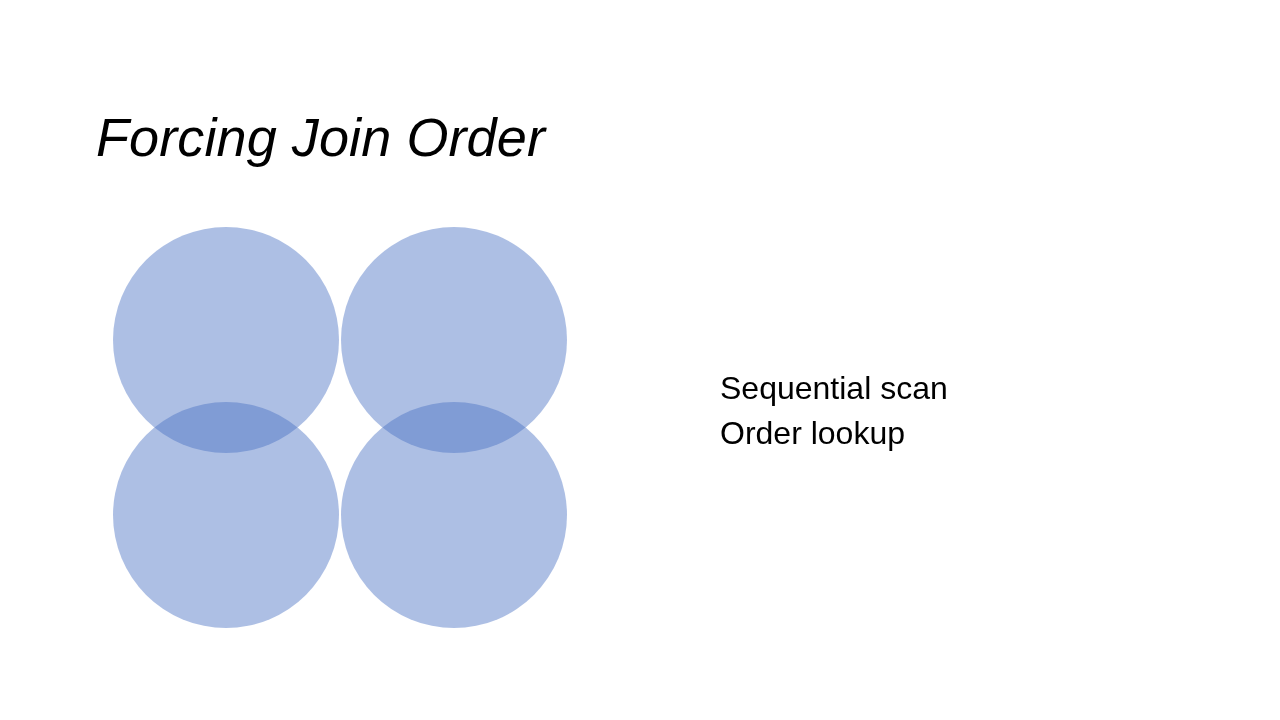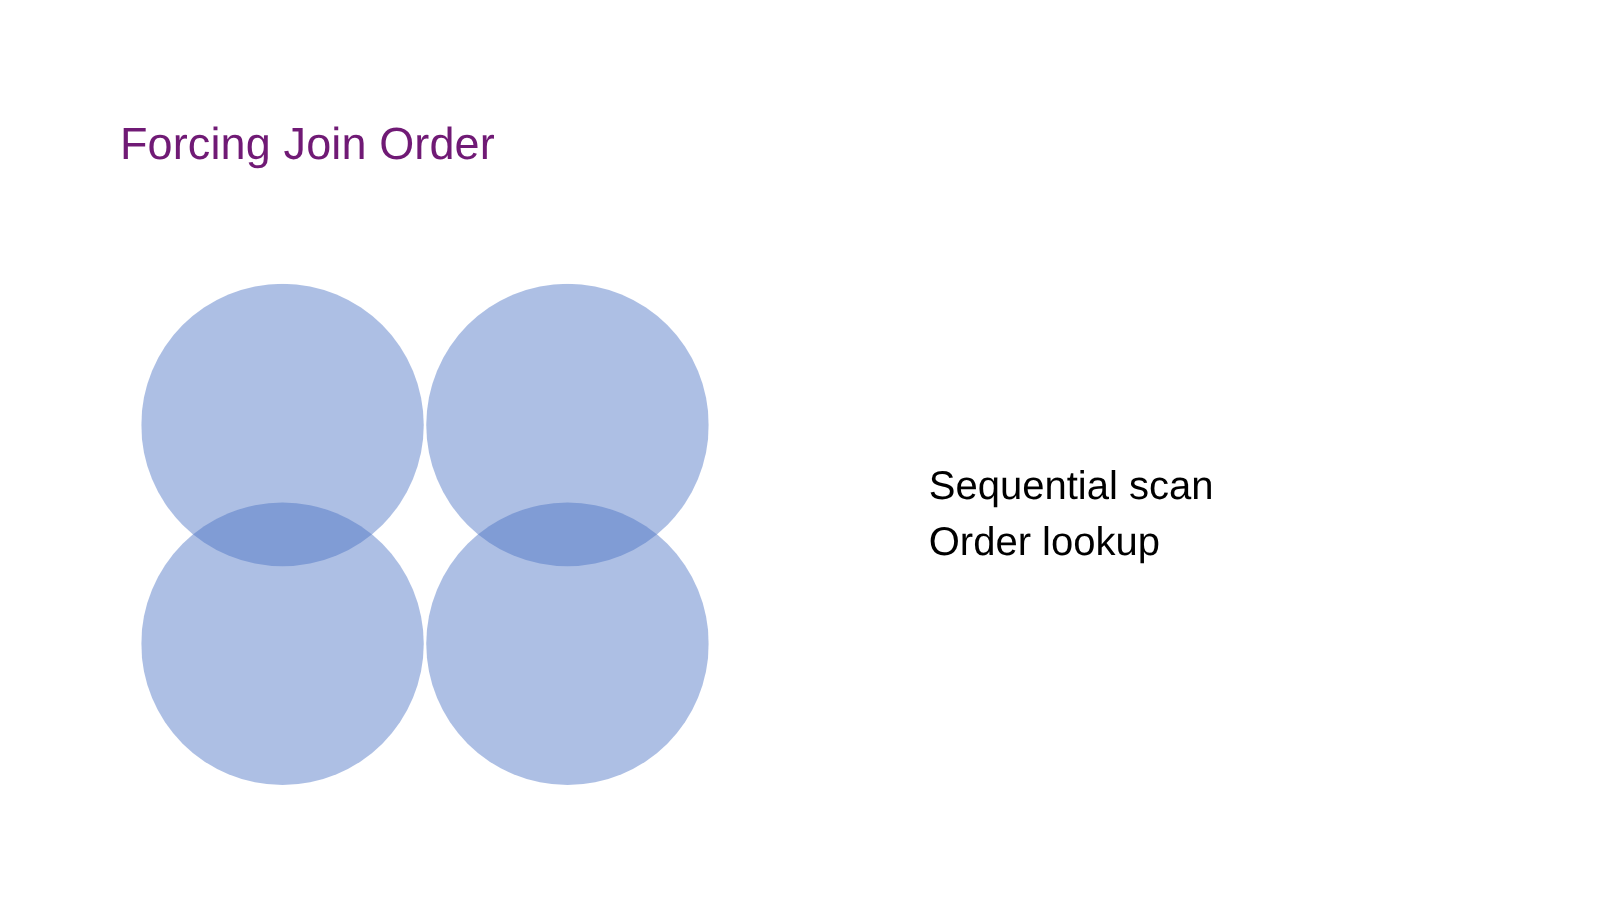--- a/index.html
+++ b/index.html
@@ -17,45 +17,45 @@
   #slide {
     position: relative;
     width: 1280px;
     height: 720px;
     background: #ffffff;
   }
   #slide-title {
     position: absolute;
     left: 96px;
     top: 72px;
-    font-size: 36px;
+    font-size: 54px;
     line-height: 1.08;
     font-weight: 400;
-    color: #701a75;
+    color: #000000;
     letter-spacing: 0.1px;
     white-space: nowrap;
+    font-style: italic;
   }
   #venn-figure {
     position: absolute;
     left: 113px;
     top: 227px;
     width: 454px;
     height: 401px;
   }
   #venn-svg {
     display: block;
     width: 454px;
     height: 401px;
   }
   #body-text {
     position: absolute;
     left: 720px;
     top: 366px;
     width: 420px;
-    margin-left: 23px;
   }
   .body-line {
     font-size: 32px;
     line-height: 45px;
     font-weight: 400;
     color: #000000;
     white-space: nowrap;
   }
 </style>
 </head>

